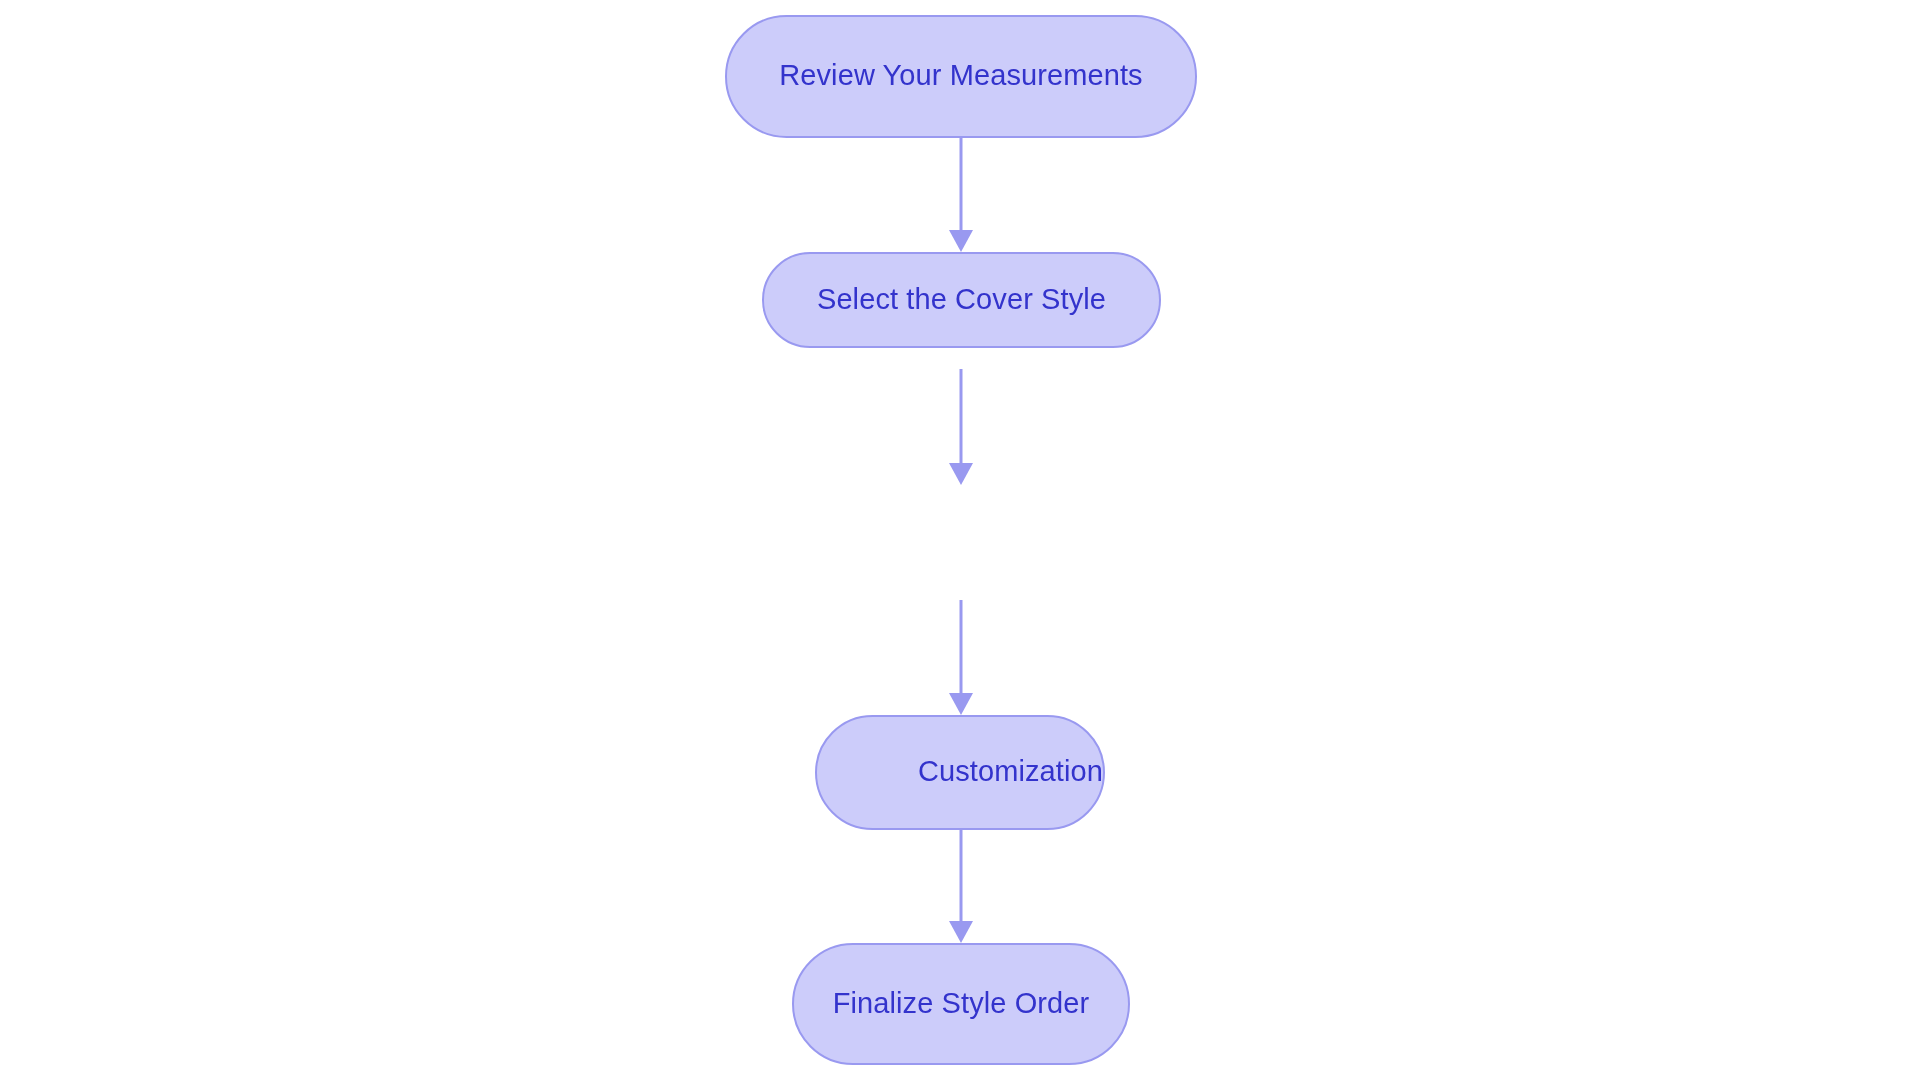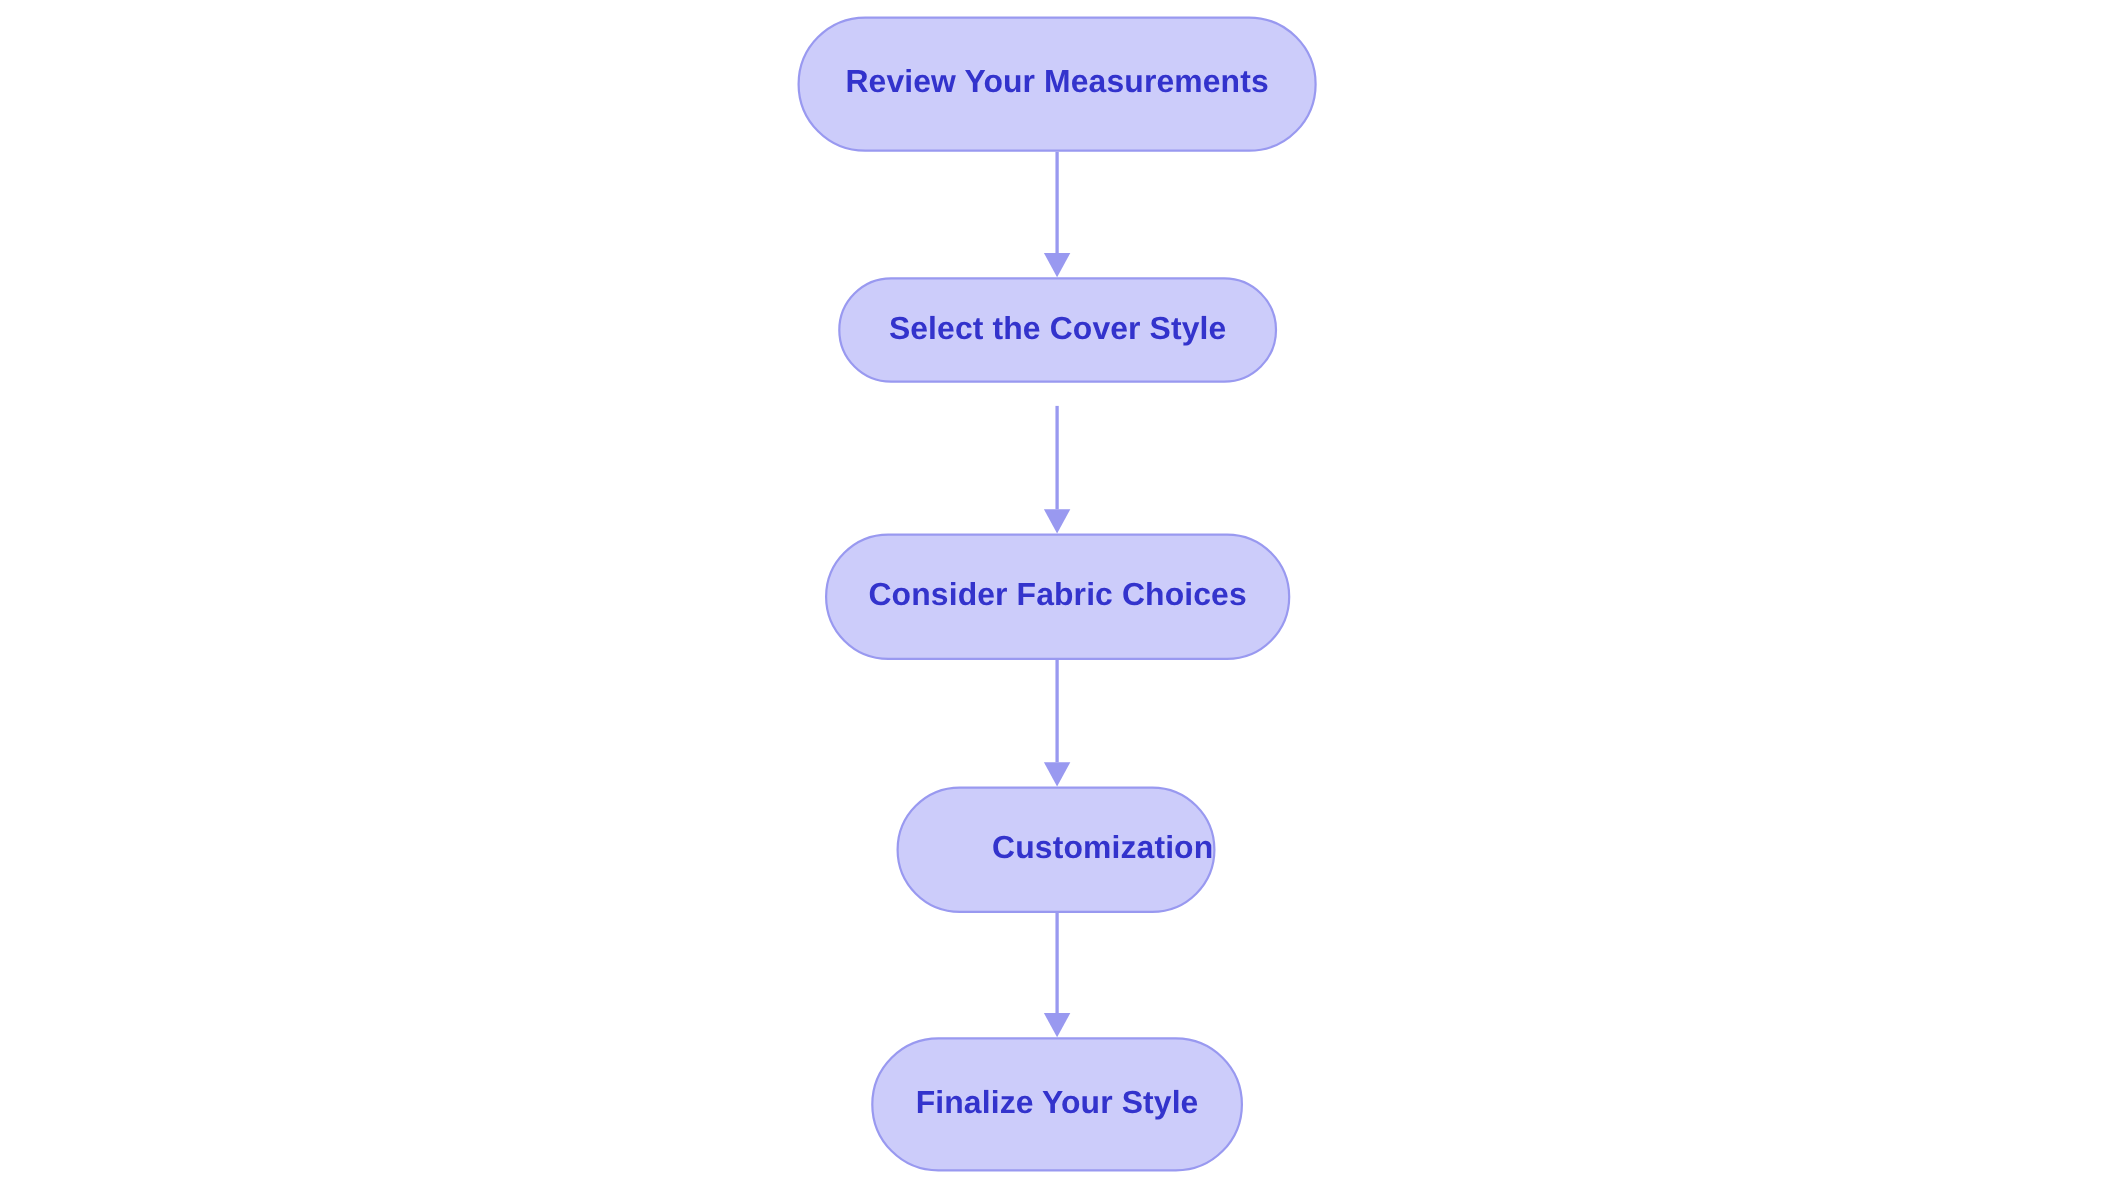--- a/index.html
+++ b/index.html
@@ -24,21 +24,21 @@
     position: absolute;
     box-sizing: border-box;
     display: flex;
     align-items: center;
     justify-content: center;
     background: #ccccfa;
     border: 2px solid #9999f0;
     border-radius: 999px;
     color: #3333cc;
     font-size: 29px;
-    font-weight: 700;
+    font-weight: 400;
     letter-spacing: 0.1px;
     white-space: nowrap;
     font-family: "Liberation Sans", sans-serif;
   }
 
   .node-label {
     display: block;
     line-height: 1;
     padding-bottom: 2px;
   }
@@ -85,35 +85,32 @@
 
   <div class="node" style="left:762px; top:252px; width:399px; height:96px;">
     <span class="node-label">Select the Cover Style</span>
   </div>
 
   <div class="connector" style="left:949px; top:369px; width:24px; height:116px;">
     <div class="connector-line" style="height:94px;"></div>
     <div class="connector-head"></div>
   </div>
 
-  <div class="node" style="left:750px; top:485px; width:423px; height:115px;">
-    <span class="node-label">Consider Fabric Choices</span>
-  </div>
 
   <div class="connector" style="left:949px; top:600px; width:24px; height:115px;">
     <div class="connector-line" style="height:93px;"></div>
     <div class="connector-head"></div>
   </div>
 
   <div class="node" style="left:815px; top:715px; width:290px; height:115px;justify-content:flex-end;">
     <span class="node-label">Customization</span>
   </div>
 
   <div class="connector" style="left:949px; top:830px; width:24px; height:113px;">
     <div class="connector-line" style="height:91px;"></div>
     <div class="connector-head"></div>
   </div>
 
   <div class="node" style="left:792px; top:943px; width:338px; height:122px;">
-    <span class="node-label">Finalize Your Style</span>
+    <span class="node-label">Finalize Style Order</span>
   </div>
 
 </div>
 
 </body></html>

